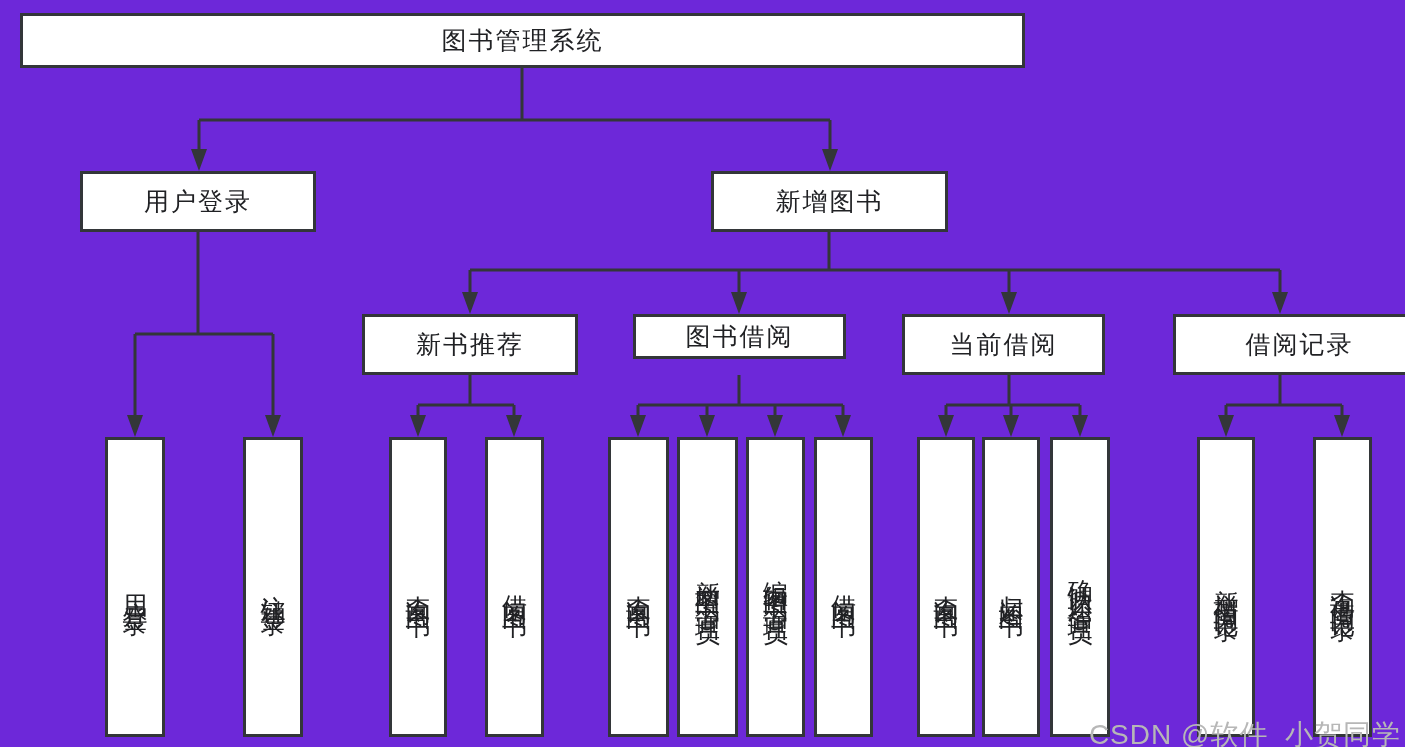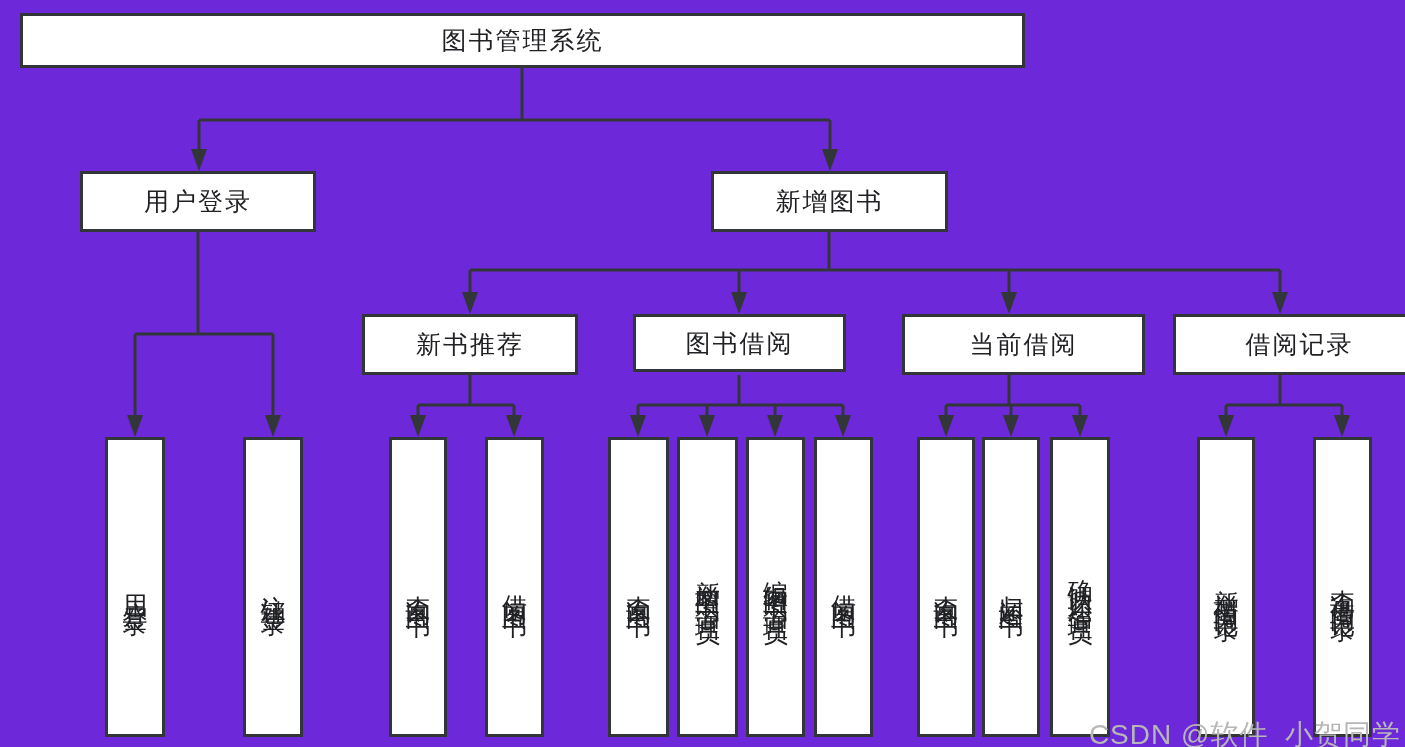--- a/index.html
+++ b/index.html
@@ -95,22 +95,22 @@
       M1226 437 L1218 415 L1234 415 Z
       M1342 437 L1334 415 L1350 415 Z"></path>
   </svg>
 
   <div class="node h" style="left:20px; top:13px; width:1005px; height:55px;">图书管理系统</div>
 
   <div class="node h" style="left:80px; top:171px; width:236px; height:61px;">用户登录</div>
   <div class="node h" style="left:711px; top:171px; width:237px; height:61px;">新增图书</div>
 
   <div class="node h" style="left:362px; top:314px; width:216px; height:61px;">新书推荐</div>
-  <div class="node h" style="left:633px; top:314px; width:213px; height:58px;">图书借阅</div>
-  <div class="node h" style="left:902px; top:314px; width:243px; height:61px;">当前借阅</div>
+  <div class="node h" style="left:633px; top:314px; width:213px; height:45px;">图书借阅</div>
+  <div class="node h" style="left:902px; top:314px; width:203px; height:61px;">当前借阅</div>
   <div class="node h" style="left:1173px; top:314px; width:253px; height:61px;">借阅记录</div>
 
   <div class="node v" style="left:105px; top:437px; width:60px; height:300px;">用户登录</div>
   <div class="node v" style="left:243px; top:437px; width:60px; height:300px;">注销登录</div>
 
   <div class="node v" style="left:389px; top:437px; width:58px; height:300px;">查询图书</div>
   <div class="node v" style="left:485px; top:437px; width:59px; height:300px;">借阅图书</div>
 
   <div class="node v" style="left:608px; top:437px; width:61px; height:300px;">查询图书</div>
   <div class="node v" style="left:677px; top:437px; width:61px; height:300px;">新增图书（管理员）</div>

